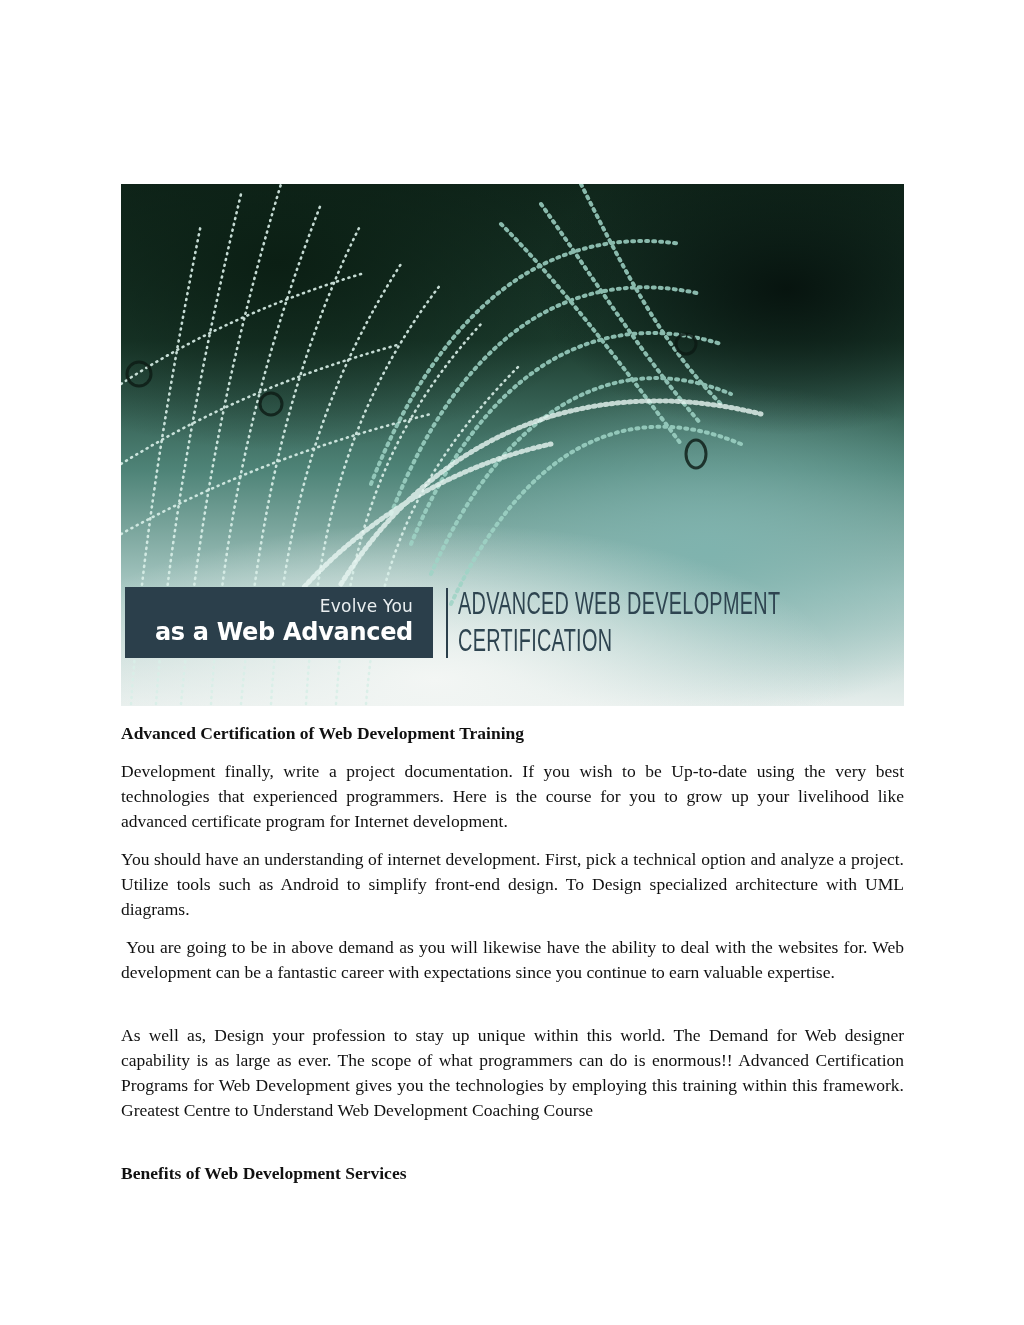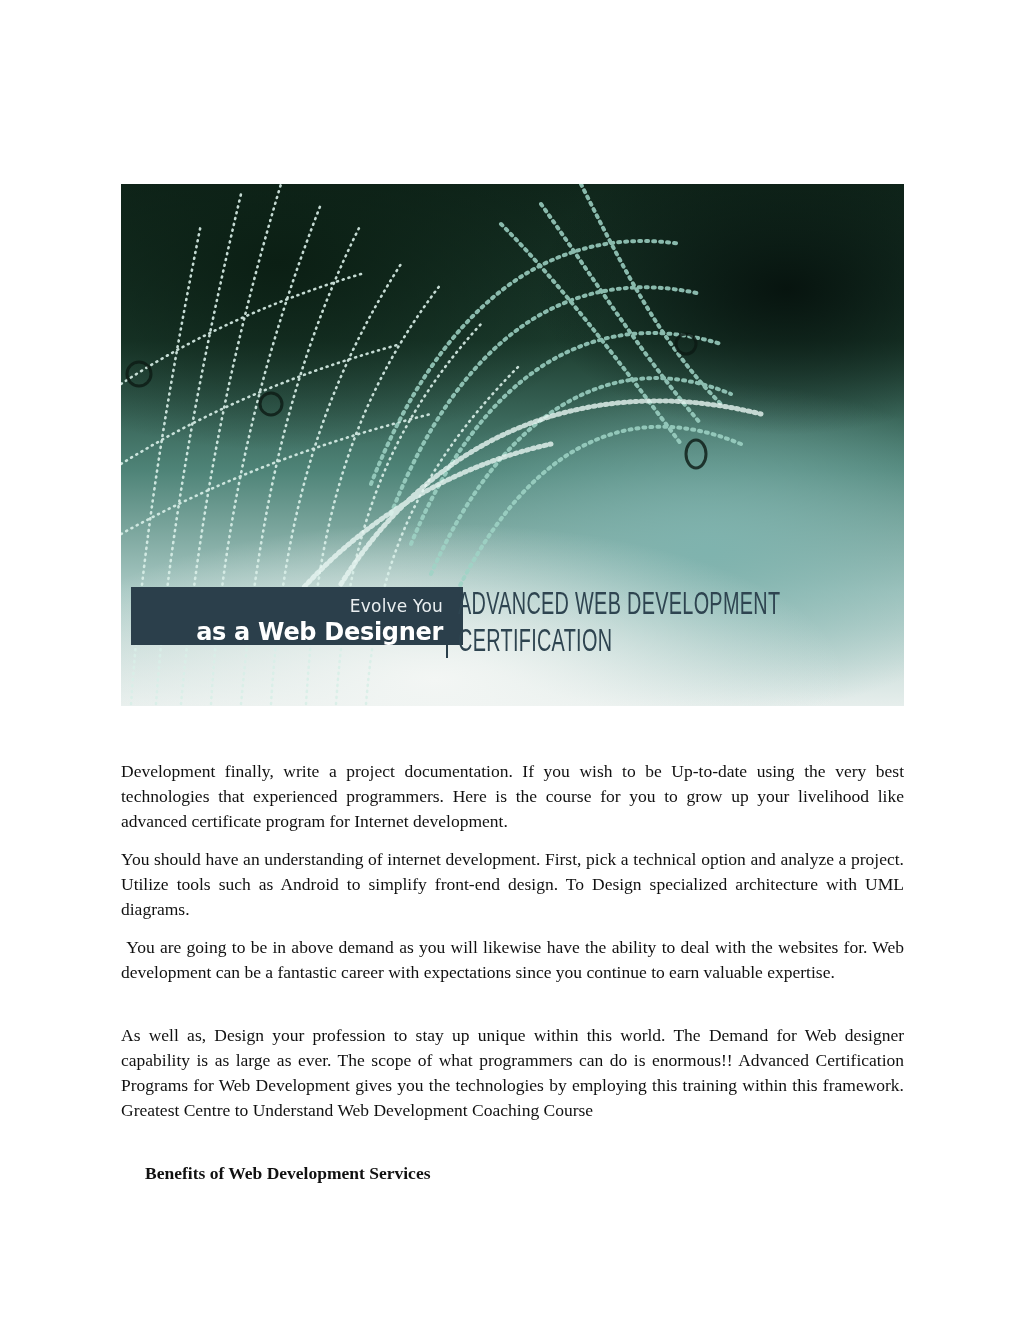--- a/index.html
+++ b/index.html
@@ -47,26 +47,25 @@
       radial-gradient(ellipse 70% 40% at 40% 95%, #f3f6f4 0%, rgba(243,246,244,0) 75%),
       radial-gradient(ellipse 50% 40% at 75% 70%, #7fb3ae 0%, rgba(127,179,174,0) 80%),
       linear-gradient(180deg, #10261b 0%, #1c3c2e 30%, #4f8478 55%, #a9c9c4 78%, #e6eeec 100%);
   }
   .hero svg.web {
     position: absolute;
     left: 0; top: 0;
   }
   .banner-left {
     position: absolute;
-    left: 10px;
+    left: 4px;
     top: 403px;
     width: 308px;
-    height: 58px;
+    height: 71px;
     background: #2b3f4b;
-    padding-left: 24px;
   }
   .banner-left .line1 {
     position: absolute;
     right: 20px;
     top: 9px;
     font-family: "DejaVu Sans", sans-serif;
     font-size: 17px;
     color: #e9eef0;
     letter-spacing: 0.2px;
   }
@@ -171,30 +170,31 @@
       <g fill="none" stroke="#0c1a14" stroke-width="3" opacity="0.8">
         <circle cx="18" cy="190" r="12"></circle>
         <circle cx="150" cy="220" r="11"></circle>
         <circle cx="565" cy="160" r="10"></circle>
         <ellipse cx="575" cy="270" rx="10" ry="14"></ellipse>
       </g>
     </svg>
 
     <div class="banner-left">
       <div class="line1">Evolve You</div>
-      <div class="line2">as a Web Designer</div>
+      <div class="line2">as a Web Advanced</div>
     </div>
     <div class="banner-divider"></div>
     <div class="banner-right">
       <div>ADVANCED WEB DEVELOPMENT</div>
       <div>CERTIFICATION</div>
     </div>
   </div>
 
+  <div class="heading" style="top:721px;">Advanced Certification of Web Development Training</div>
 
   <div class="section" style="top:759px;">Development finally, write a project documentation. If you wish to be Up-to-date using the very best technologies that experienced programmers. Here is the course for you to grow up your livelihood like advanced certificate program for Internet development.</div>
   <div class="section" style="top:935px; white-space: pre-wrap;"> You are going to be in above demand as you will likewise have the ability to deal with the websites for. Web development can be a fantastic career with expectations since you continue to earn valuable expertise.</div>
   <div class="section" style="top:847px;">You should have an understanding of internet development.  First, pick a technical option and analyze a project. Utilize tools such as Android to simplify front-end design. To Design specialized architecture with UML diagrams.</div>
   <div class="section" style="top:1023px;">As well as, Design your profession to stay up unique within this world. The Demand for Web designer capability is as large as ever. The scope of what programmers can do is enormous!! Advanced Certification Programs for Web Development gives you the technologies by employing this training within this framework. Greatest Centre to Understand Web Development Coaching Course</div>
 
-  <div class="heading" style="top:1161px;margin-left:24px;">Benefits of Web Development Services</div>
+  <div class="heading" style="top:1161px;">Benefits of Web Development Services</div>
 
 </div>
 
 </body></html>

